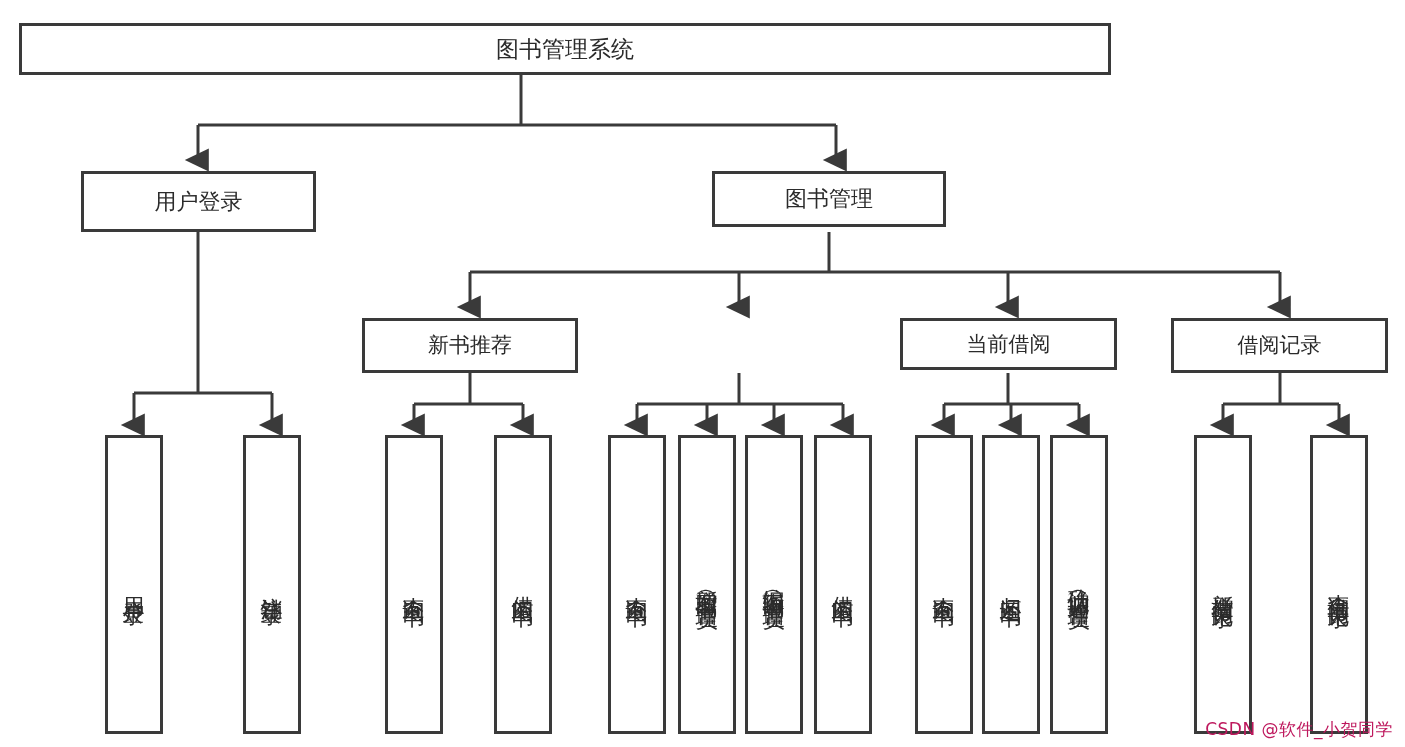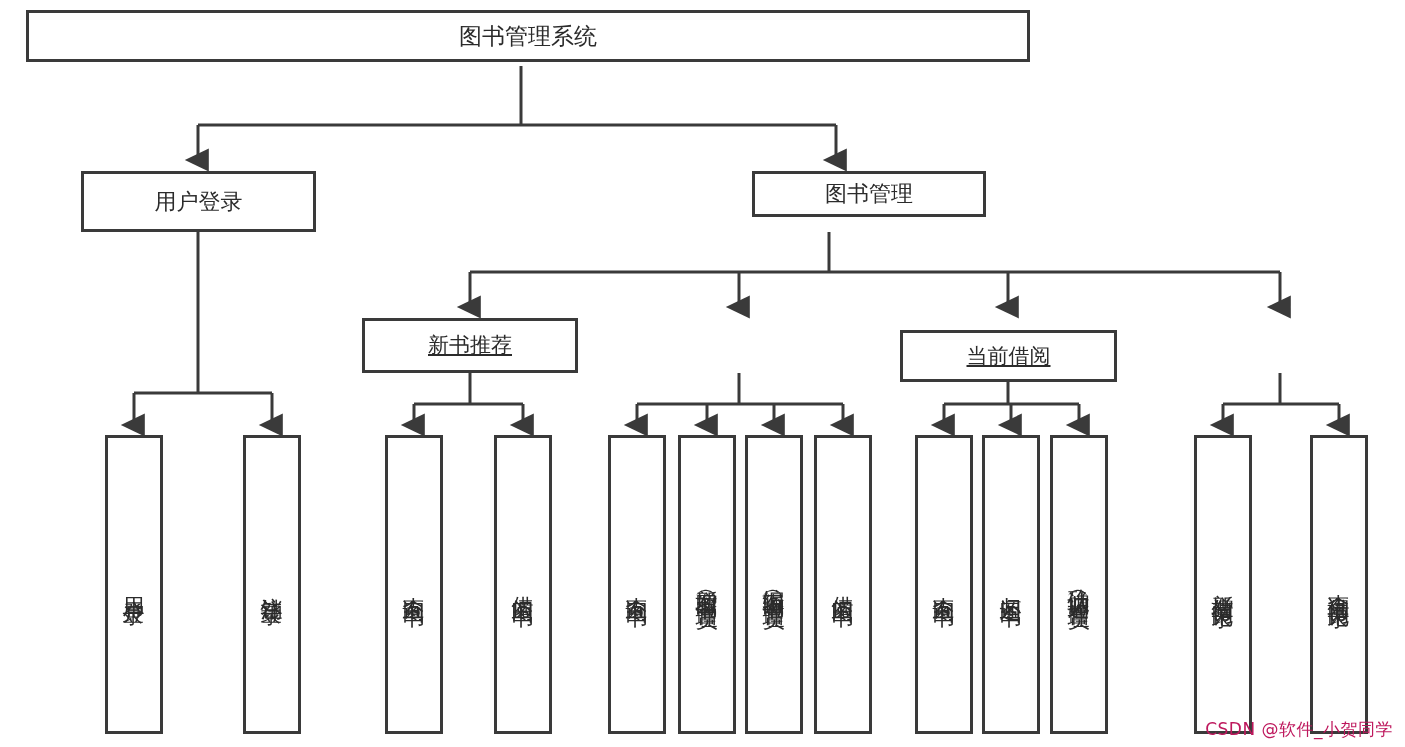--- a/index.html
+++ b/index.html
@@ -36,21 +36,21 @@
     z-index: 2;
   }
   .node .node-label {
     color: #2b2b2b;
     line-height: 1.15;
     white-space: nowrap;
     text-align: center;
   }
   .node-root .node-label { font-size: 23px; }
   .node-l2 .node-label { font-size: 22px; }
-  .node-l3 .node-label { font-size: 21px; text-decoration: underline; }
+  .node-l3 .node-label { font-size: 21px; }
   .node-leaf {
     align-items: center;
     justify-content: center;
     padding: 6px 2px;
   }
   .node-leaf .node-label {
     font-size: 22px;
     writing-mode: vertical-rl;
     text-orientation: upright;
     letter-spacing: 3px;
@@ -130,41 +130,44 @@
     </g>
 
     <g stroke="#3a3a3a" stroke-width="3" fill="none">
       <path d="M1280,373 L1280,404"></path>
       <path d="M1223,404 L1339,404"></path>
       <path d="M1223,404 L1223,425" marker-end="url(#arrowhead)"></path>
       <path d="M1339,404 L1339,425" marker-end="url(#arrowhead)"></path>
     </g>
   </svg>
 
-  <div class="node node-root" style="left:19px; top:10px; width:1004px; height:52px;margin-left:7px;">
+  <div class="node node-root" style="left:19px; top:23px; width:1092px; height:52px;">
     <span class="node-label">图书管理系统</span>
   </div>
 
   <div class="node node-l2" style="left:81px; top:171px; width:235px; height:61px;">
     <span class="node-label">用户登录</span>
   </div>
 
-  <div class="node node-l2" style="left:712px; top:171px; width:234px; height:46px;margin-left:40px;">
+  <div class="node node-l2" style="left:712px; top:171px; width:234px; height:56px;">
     <span class="node-label">图书管理</span>
   </div>
 
   <div class="node node-l3" style="left:362px; top:318px; width:216px; height:55px;">
     <span class="node-label">新书推荐</span>
   </div>
 
 
-  <div class="node node-l3" style="left:900px; top:330px; width:217px; height:52px;">
+  <div class="node node-l3" style="left:900px; top:318px; width:217px; height:52px;">
     <span class="node-label">当前借阅</span>
   </div>
 
+  <div class="node node-l3" style="left:1171px; top:318px; width:217px; height:55px;">
+    <span class="node-label">借阅记录</span>
+  </div>
 
   <div class="node node-leaf" style="left:105px; top:435px; width:58px; height:299px;">
     <span class="node-label">用户登录</span>
   </div>
 
   <div class="node node-leaf" style="left:243px; top:435px; width:58px; height:299px;">
     <span class="node-label">注销登录</span>
   </div>
 
   <div class="node node-leaf" style="left:385px; top:435px; width:58px; height:299px;">

